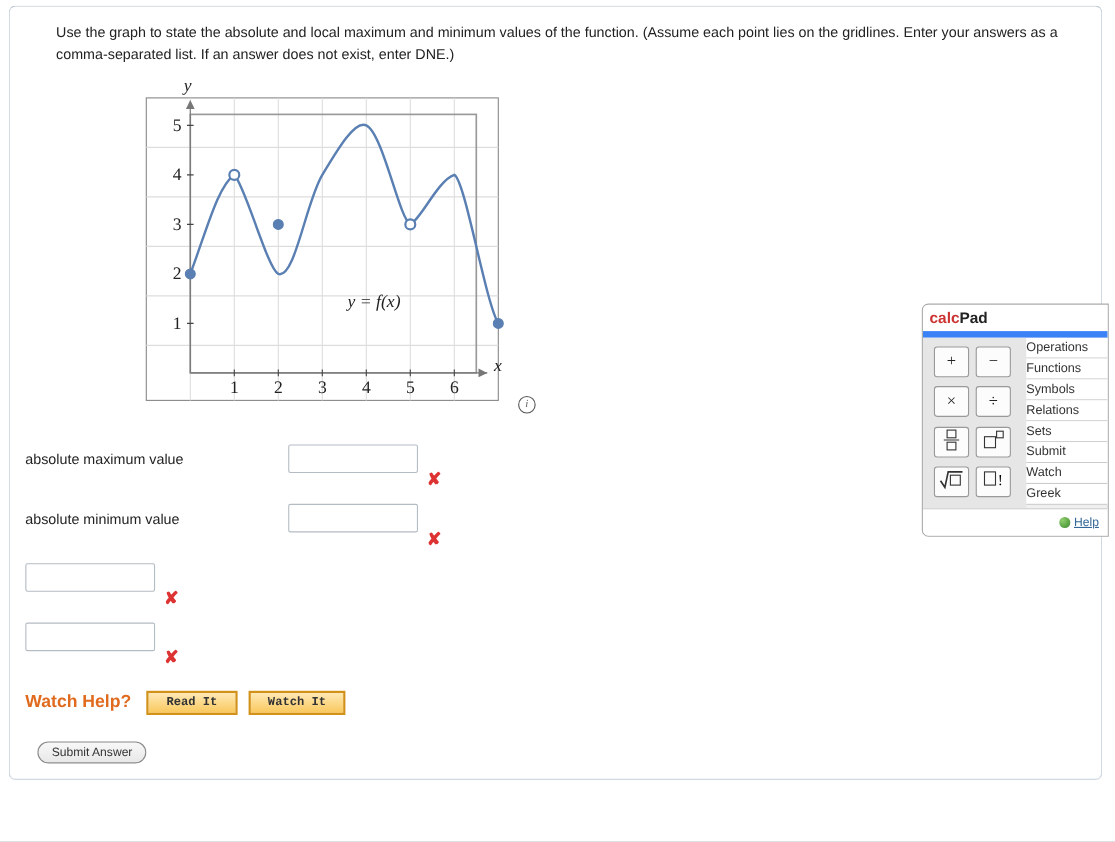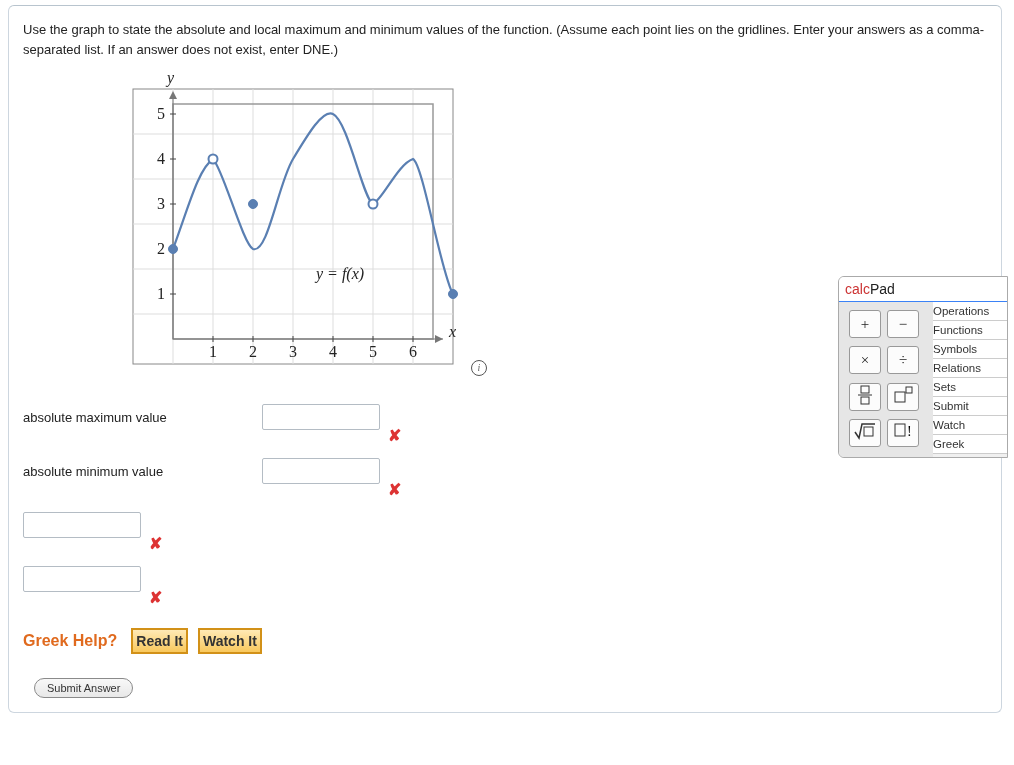--- a/index.html
+++ b/index.html
@@ -15,20 +15,21 @@
     border-top: 1px solid #b8c4ce;
     border-radius: 6px;
     margin: 5px 8px 10px 8px;
     padding: 14px 14px 14px 14px;
     width: 994px;
     position: relative;
   }
   .prompt {
     line-height: 1.5;
     margin-bottom: 6px;
+    margin-left: 28px;
   }
   .chart-wrap {
     margin: 4px 0 8px 100px;
     position: relative;
     display: inline-block;
   }
   .info-icon {
     position: absolute;
     right: -24px;
     bottom: -4px;
@@ -81,26 +82,26 @@
   }
   .need-help {
     color: #e06a1e;
     font-weight: bold;
     font-size: 16px;
     margin-right: 4px;
   }
   .help-btn {
     background: linear-gradient(#ffe9b5, #f9c85d);
     border: 2px solid #d29118;
-    padding: 3px 3px;
-    font-size: 14px;
+    padding: 3px 16px;
+    font-size: 11px;
     font-weight: bold;
     color: #333;
     cursor: pointer;
-    font-family: Liberation Sans, sans-serif;
+    font-family: Liberation Mono, monospace;
   }
   .submit-row { margin-top: 24px; padding-left: 11px; }
   .submit-btn {
     background: linear-gradient(#f8f8f8, #e8e8e8);
     border: 1px solid #8a8a8a;
     border-radius: 10px;
     padding: 3px 12px;
     font-size: 11px;
     color: #333;
     cursor: pointer;
@@ -114,23 +115,23 @@
     width: 170px;
     border: 1px solid #aaa;
     border-radius: 6px 0 0 6px;
     background: #f0f0f0;
     font-size: 11.5px;
     overflow: hidden;
   }
   .calcpad-header {
     background: #fff;
     padding: 4px 6px;
-    border-bottom: 1px solid #3b82f6;
+    border-bottom: 6px solid #3b82f6;
     font-size: 14px;
-    font-weight: normal;
+    font-weight: bold;
   }
   .calcpad-header .calc { color: #c33; }
   .calcpad-row {
     border-bottom: 1px solid #ccc;
     padding: 3px 6px;
     background: #fff;
     cursor: pointer;
     color: #333;
   }
   .calcpad-keys {
@@ -296,21 +297,21 @@
     </div>
     <div class="answer-row">
       <span class="input-x-wrap">
         <input class="answer-input" value="" style="">
         <span class="x-mark">✘</span>
       </span>
     </div>
   </div>
 
   <div class="help-row">
-    <span class="need-help">Greek Help?</span>
+    <span class="need-help">Watch Help?</span>
     <button class="help-btn">Read It</button>
     <button class="help-btn">Watch It</button>
   </div>
 
   <div class="submit-row">
     <button class="submit-btn">Submit Answer</button>
   </div>
 
   
   <div class="calcpad">
@@ -353,15 +354,18 @@
         <div class="calcpad-row">Operations</div>
         <div class="calcpad-row">Functions</div>
         <div class="calcpad-row">Symbols</div>
         <div class="calcpad-row">Relations</div>
         <div class="calcpad-row">Sets</div>
         <div class="calcpad-row">Submit</div>
         <div class="calcpad-row">Watch</div>
         <div class="calcpad-row">Greek</div>
       </div>
     </div>
+    <div class="calcpad-help">
+      <span class="help-bullet"></span><a href="#">Help</a>
+    </div>
   </div>
 
 </div>
 
 </body></html>

